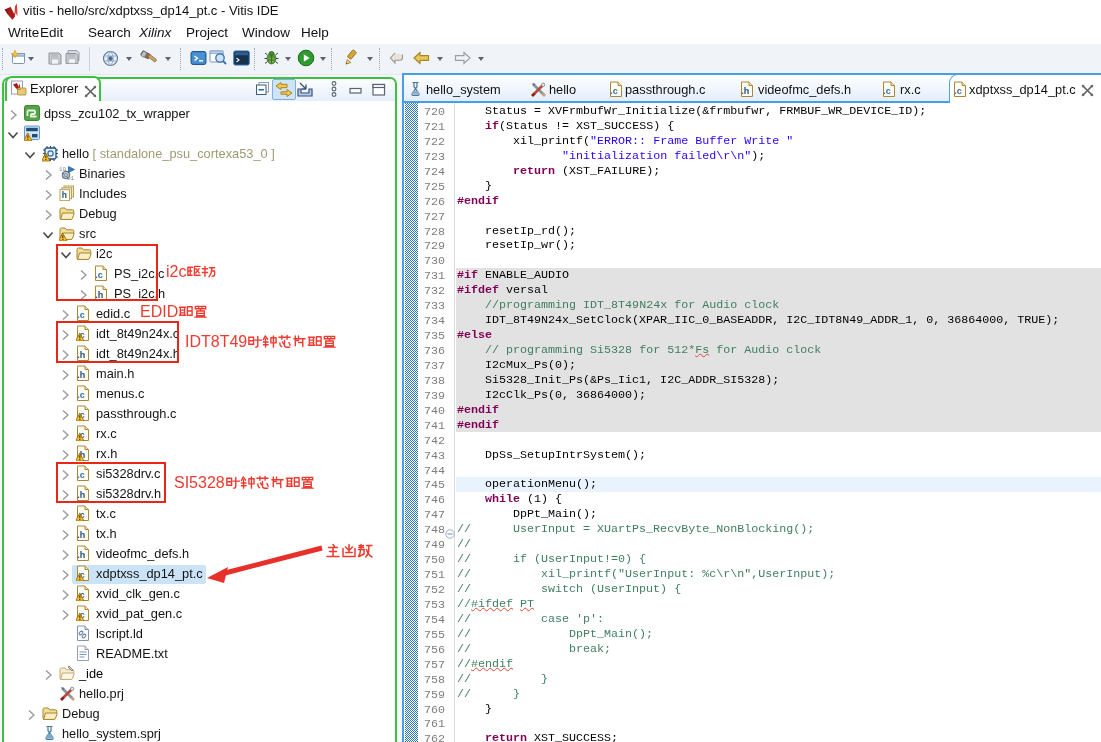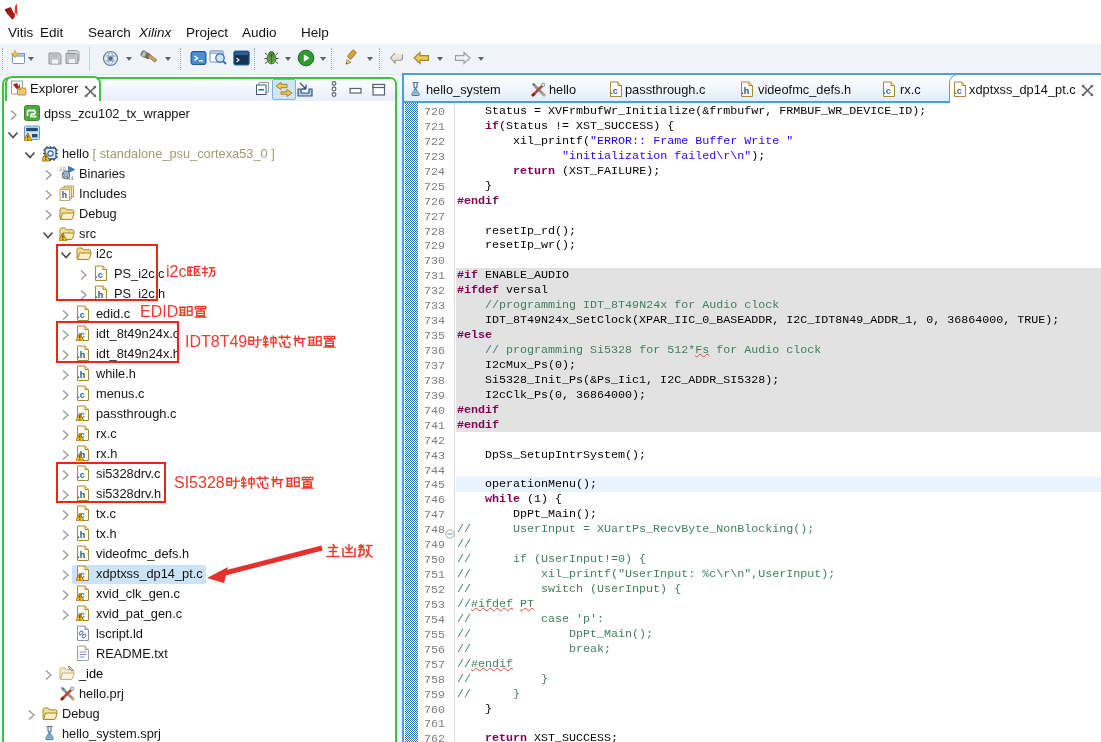--- a/index.html
+++ b/index.html
@@ -22,26 +22,27 @@
 .sq{text-decoration:underline wavy #e04838 1px;text-underline-offset:0px;}
 </style></head><body>
 <div id="root">
 <div class="abs" style="left:0;top:0;width:1101px;height:44px;background:#fff;"></div>
 <div class="abs" style="left:3px;top:3px;"><svg width="16" height="17" viewBox="0 0 16 17">
         <polygon points="1.5,6.5 7.5,4 12,13 9.5,16.5 4,10.5" fill="#8f1616"></polygon>
         <polygon points="4,10.5 9.5,16.5 12,13 7.5,4" fill="#a81c1c"></polygon>
         <polygon points="9.5,16.5 12,13 13.9,0.8 12.1,3.6 11.6,9.5" fill="#cc2020"></polygon>
         <polygon points="12.1,3.6 13.9,0.8 14.6,13.2 12.4,9.2" fill="#e23b2b"></polygon>
       </svg></div>
-<div class="menuitem" style="left:8px;">Vitis</div>
+<div class="abs" style="left:23px;top:3px;font-size:13px;color:#111;">vitis - hello/src/xdptxss_dp14_pt.c - Vitis IDE</div>
+<div class="menuitem" style="left:8px;">Write</div>
 <div class="menuitem" style="left:40px;">Edit</div>
 <div class="menuitem" style="left:88px;">Search</div>
 <div class="menuitem" style="left:139px;font-style:italic;">Xilinx</div>
 <div class="menuitem" style="left:186px;">Project</div>
-<div class="menuitem" style="left:242px;">Audio</div>
+<div class="menuitem" style="left:242px;">Window</div>
 <div class="menuitem" style="left:301px;">Help</div>
 <div class="abs" style="left:0;top:44px;width:1101px;height:31px;background:#f0f4f9;border-bottom:1px solid #e2e8f0;"></div>
 <div class="tsep" style="left:2px;"></div>
 <div class="tsep" style="left:180px;"></div>
 <div class="tsep" style="left:254px;"></div>
 <div class="tsep" style="left:331px;"></div>
 <div class="tsep" style="left:379px;"></div>
 <div class="tsolid" style="left:89px;"></div>
 <div class="abs" style="left:10px;top:49px;"><svg width="17" height="17" viewBox="0 0 17 17">
         <rect x="2.5" y="4.5" width="12" height="10" rx="1" fill="#fff" stroke="#7a93b8"></rect>
@@ -292,21 +293,21 @@
       </svg></div>
 <div class="tree" style="left:96px;top:345.5px;">idt_8t49n24x.h</div>
 <div class="abs" style="left:60px;top:367px;"><svg width="11" height="12" viewBox="0 0 11 12">
         <path d="M3 1.5 L8 6 L3 10.5" stroke="#9a9a9a" stroke-width="1.4" fill="none"></path>
       </svg></div>
 <div class="abs" style="left:76px;top:365px;"><svg width="14" height="16" viewBox="0 0 14 16">
         <path d="M1.5 1 H9 L12.5 4.5 V15.5 H1.5 z" fill="#fffdf2" stroke="#a8893c"></path>
         <path d="M9 1 V4.5 H12.5" fill="#f2e3b2" stroke="#a8893c"></path>
         <text x="1.2" y="12.5" font-family="Liberation Sans" font-size="9" font-weight="bold" fill="#1f4e79">.h</text>
       </svg></div>
-<div class="tree" style="left:96px;top:365.5px;">while.h</div>
+<div class="tree" style="left:96px;top:365.5px;">main.h</div>
 <div class="abs" style="left:60px;top:387px;"><svg width="11" height="12" viewBox="0 0 11 12">
         <path d="M3 1.5 L8 6 L3 10.5" stroke="#9a9a9a" stroke-width="1.4" fill="none"></path>
       </svg></div>
 <div class="abs" style="left:76px;top:385px;"><svg width="14" height="16" viewBox="0 0 14 16">
         <path d="M1.5 1 H9 L12.5 4.5 V15.5 H1.5 z" fill="#fffdf2" stroke="#a8893c"></path>
         <path d="M9 1 V4.5 H12.5" fill="#f2e3b2" stroke="#a8893c"></path>
         <text x="1.2" y="12.5" font-family="Liberation Sans" font-size="9" font-weight="bold" fill="#2d6bb0">.c</text>
       </svg></div>
 <div class="tree" style="left:96px;top:385.5px;">menus.c</div>
 <div class="abs" style="left:60px;top:407px;"><svg width="11" height="12" viewBox="0 0 11 12">

